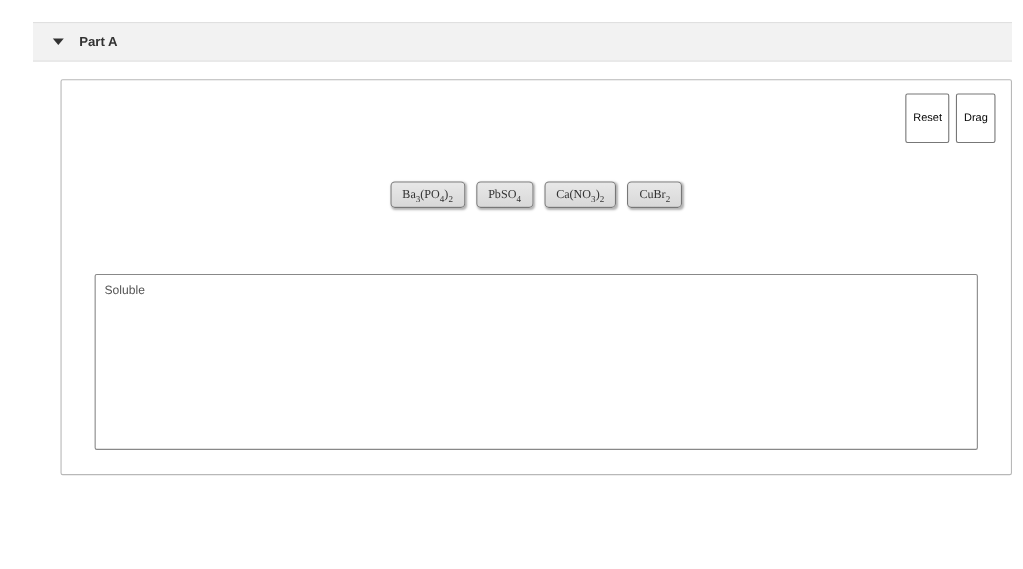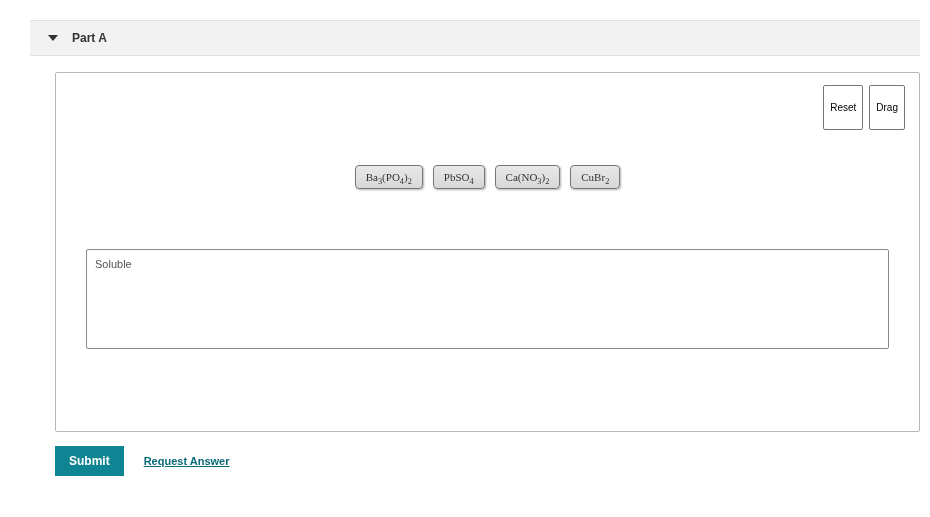--- a/index.html
+++ b/index.html
@@ -79,21 +79,21 @@
     .bins {
       display: flex;
       gap: 18px;
       margin-top: 60px;
       padding: 0 16px;
     }
     .bin {
       flex: 1;
       border: 1px solid #888;
       border-radius: 2px;
-      height: 100px;
+      height: 160px;
       padding: 8px;
       font-size: 11px;
       color: #555;
       background: #fff;
     }
     .bottom-actions {
       margin-top: 14px;
       display: flex;
       align-items: center;
       gap: 20px;
@@ -138,17 +138,13 @@
       <div class="compound">CuBr<sub>2</sub></div>
     </div>
 
     <div class="bins">
       <div class="bin">
         <span>Soluble</span>
       </div>
     </div>
   </div>
 
-  <div class="bottom-actions">
-    <button class="submit-btn">Submit</button>
-    <a class="request-answer">Request Answer</a>
-  </div>
 </div>
 
 </body></html>

